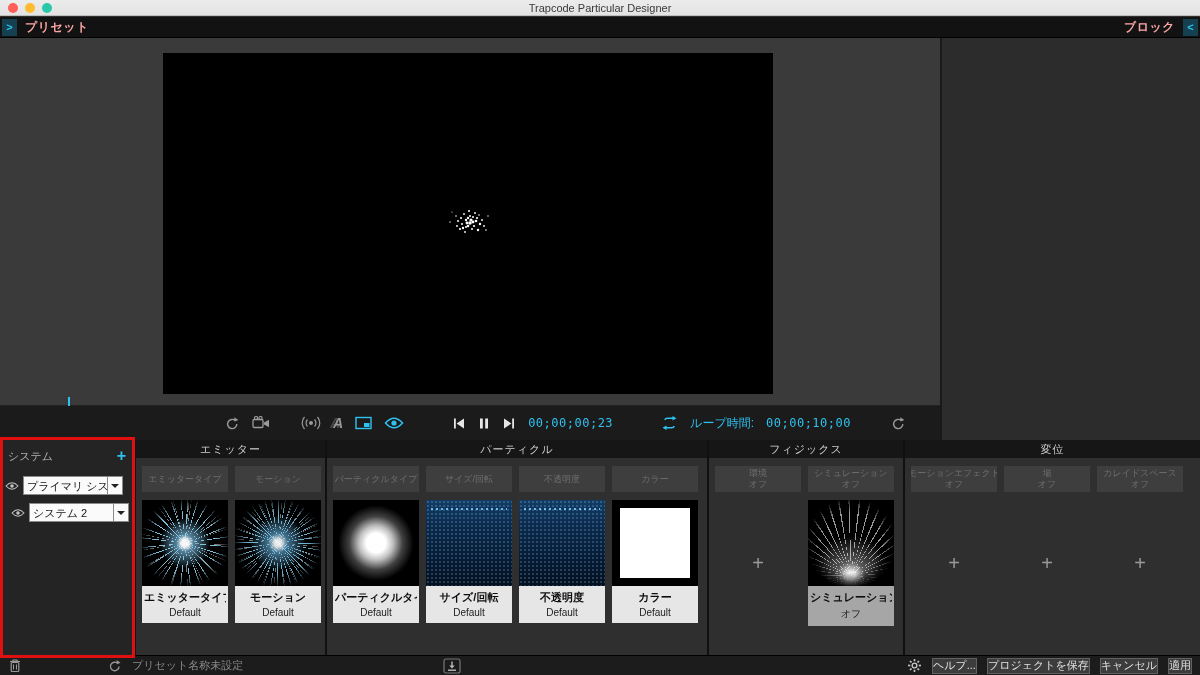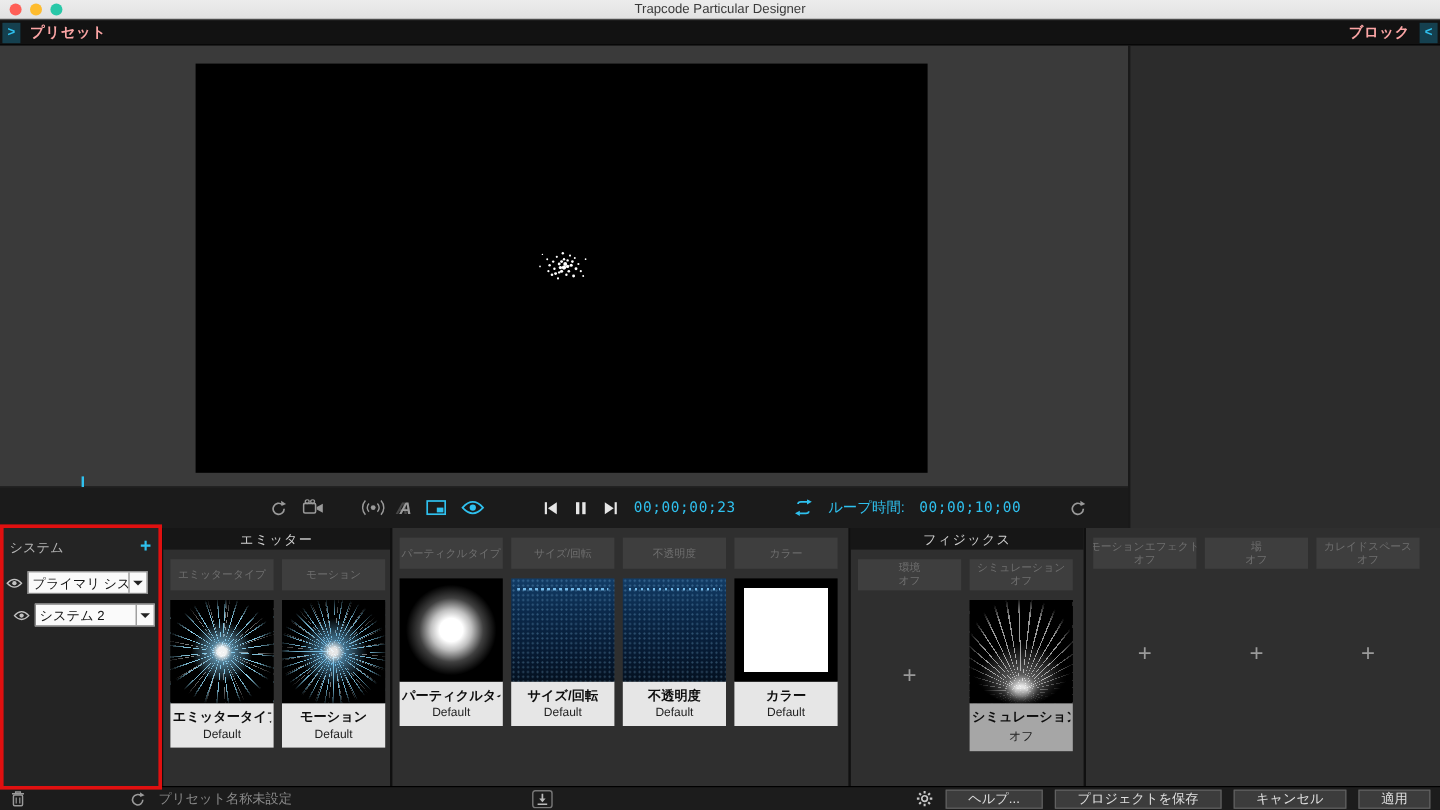--- a/index.html
+++ b/index.html
@@ -81,21 +81,21 @@
     background-size:4px 4px, 100% 100%; }
   .thumb-bluepanel::before { top:8px; left:5px; right:5px; bottom:auto; height:2px; background:repeating-linear-gradient(90deg, rgba(130,205,255,0.85) 0 2px, transparent 2px 5px); }
   .thumb-white::before { inset:8px; background:#fff; }
   .thumb-trails::before { background:
     radial-gradient(circle at 50% 88%, rgba(255,255,255,0.9) 0 5%, rgba(255,255,255,0.35) 16%, transparent 46%),
     repeating-conic-gradient(from -50deg at 50% 88%, rgba(255,255,255,0.6) 0deg 1.2deg, transparent 1.2deg 8deg); }
 
   
   .bottom-bar { position:absolute; left:0; top:655px; width:1200px; height:20px; background:#1c1c1c; border-top:1px solid #000; display:flex; align-items:center; padding:0 8px; gap:10px;text-align:center; }
   .preset-name { color:#8a8a8a; font-size:11px; }
-  .bb-btn { height:16px; background:#3c3c3c; border:1px solid #616161; color:#e0e0e0; font-size:11px; padding:0 18px; display:flex; align-items:center; cursor:pointer; }
+  .bb-btn { height:16px; background:#3c3c3c; border:1px solid #616161; color:#e0e0e0; font-size:11px; padding:0 0; display:flex; align-items:center; cursor:pointer; }
   .ml-auto { margin-left:auto; }
 
   
   .annotation-rect { position:absolute; left:0; top:437px; width:135px; height:221px; border:3px solid #e01010; pointer-events:none; z-index:50; }
 
   svg { display:block; }
 </style>
 </head>
 <body>
 
@@ -304,20 +304,21 @@
             <div class="card-label">
               <div class="card-title">モーション</div>
               <div class="card-sub">Default</div>
             </div>
           </div>
         </div>
       </div>
     </div>
 
     <div class="section sec-particle">
+      <div class="sec-header">パーティクル</div>
       <div class="sec-body">
         <div class="col">
           <div class="tab">
             <span>パーティクルタイプ</span>
               <span></span>
           </div>
           <div class="card">
             <div class="thumb thumb-blob"></div>
             <div class="card-label">
               <div class="card-title">パーティクルタイプ</div>
@@ -389,20 +390,21 @@
             <div class="card-label">
               <div class="card-title">シミュレーション</div>
               <div class="card-sub">オフ</div>
             </div>
           </div>
         </div>
       </div>
     </div>
 
     <div class="section sec-deform">
+      <div class="sec-header">変位</div>
       <div class="sec-body">
         <div class="col">
           <div class="tab">
             <span>モーションエフェクト</span>
               <span>オフ</span>
           </div>
           <div class="plus-slot">
               <span>+</span>
             </div>
         </div>

